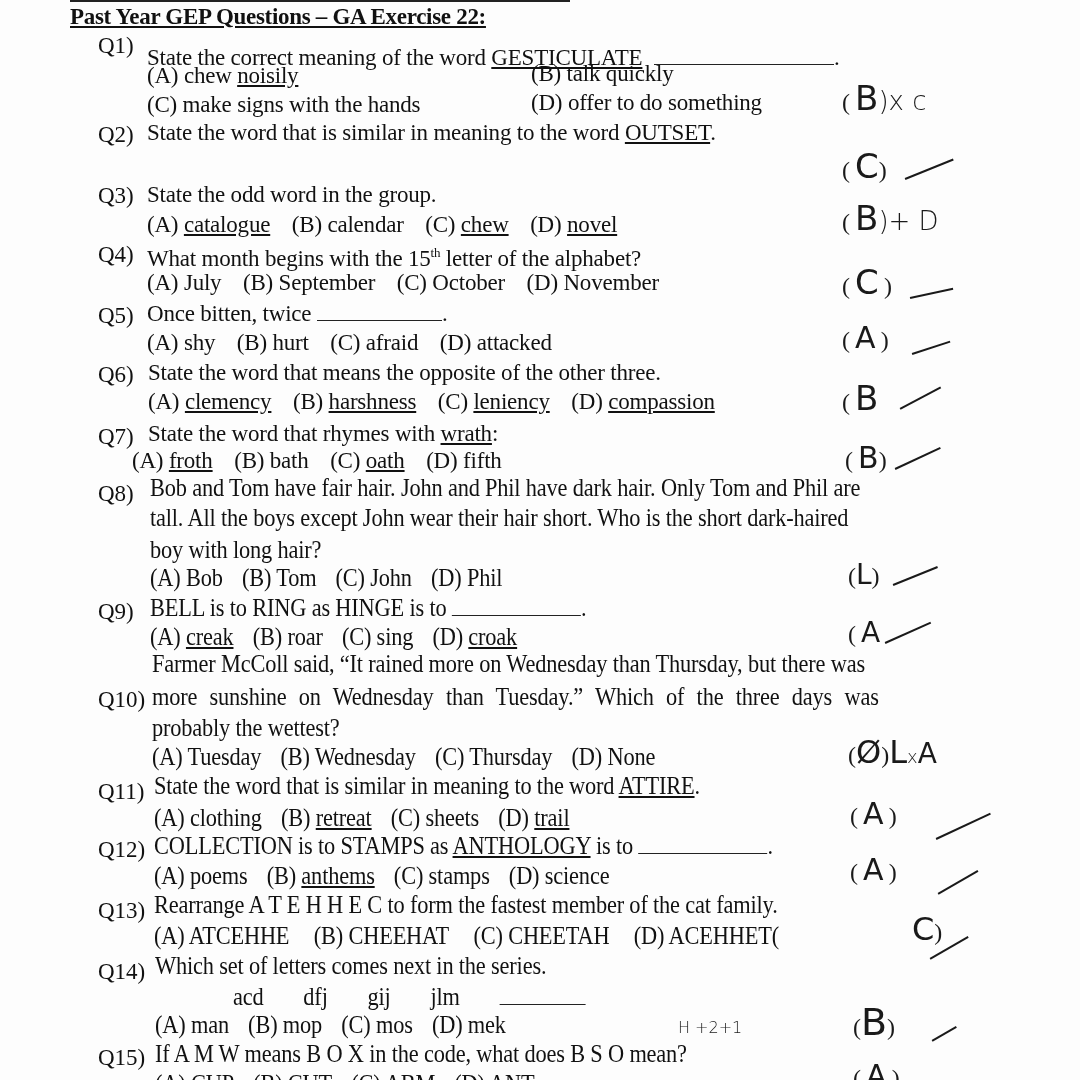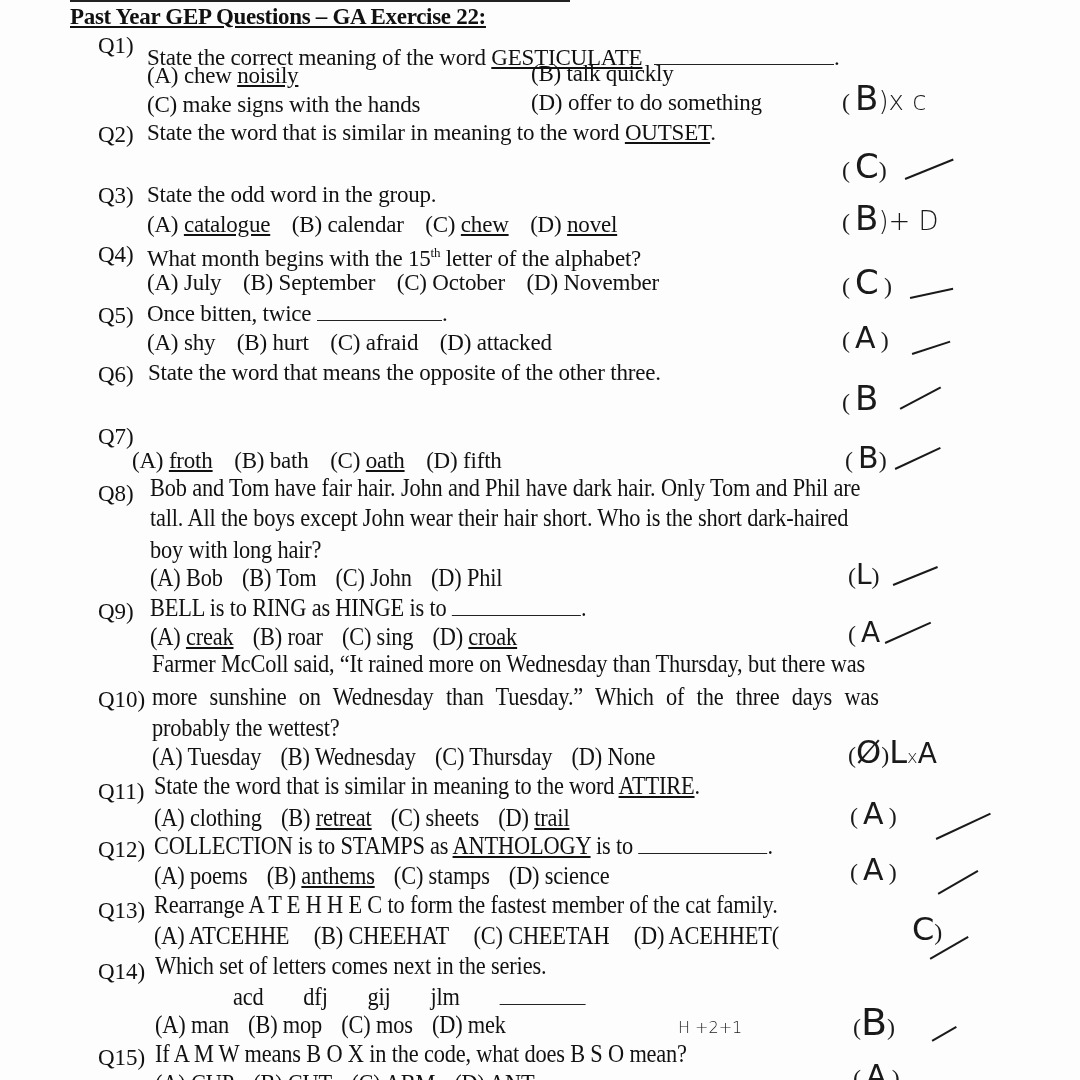--- a/index.html
+++ b/index.html
@@ -145,26 +145,35 @@
     <span class="opt">(C) afraid</span>
     <span>(D) attacked</span>
   </div>
   <div class="hand" style="left:842px; top:320px">
     <span class="paren">(</span> <span class="hl" style="font-size:30px">A</span> <span class="paren">)</span>
   </div>
   <div class="tick" style="left:912px; top:353px; width:40px; transform:rotate(-18deg)"></div>
 
   <div class="qnum" style="top:361px">Q6)</div>
   <div class="line" style="left:148px; top:359px">State the word that means the opposite of the other three.</div>
+  <div class="line" style="left:148px; top:388px">
+    <span class="opt">(A) <span class="u">clemency</span></span>
+    <span class="opt">(B) <span class="u">harshness</span></span>
+    <span class="opt">(C) <span class="u">leniency</span></span>
+    <span>(D) <span class="u">compassion</span></span>
+  </div>
   <div class="hand" style="left:842px; top:378px">
     <span class="paren">(</span> <span class="hl">B</span>
   </div>
   <div class="tick" style="left:900px; top:408px; width:46px; transform:rotate(-28deg)"></div>
 
   <div class="qnum" style="top:423px">Q7)</div>
+  <div class="line" style="left:148px; top:420px">
+    <span>State the word that rhymes with </span><span class="u">wrath</span>:
+  </div>
   <div class="line" style="left:132px; top:447px">
     <span class="opt">(A) <span class="u">froth</span></span>
     <span class="opt">(B) bath</span>
     <span class="opt">(C) <span class="u">oath</span></span>
     <span>(D) fifth</span>
   </div>
   <div class="hand" style="left:845px; top:440px">
     <span class="paren">(</span> <span class="hl" style="font-size:30px">B</span><span class="paren">)</span>
   </div>
   <div class="tick" style="left:895px; top:468px; width:50px; transform:rotate(-25deg)"></div>

